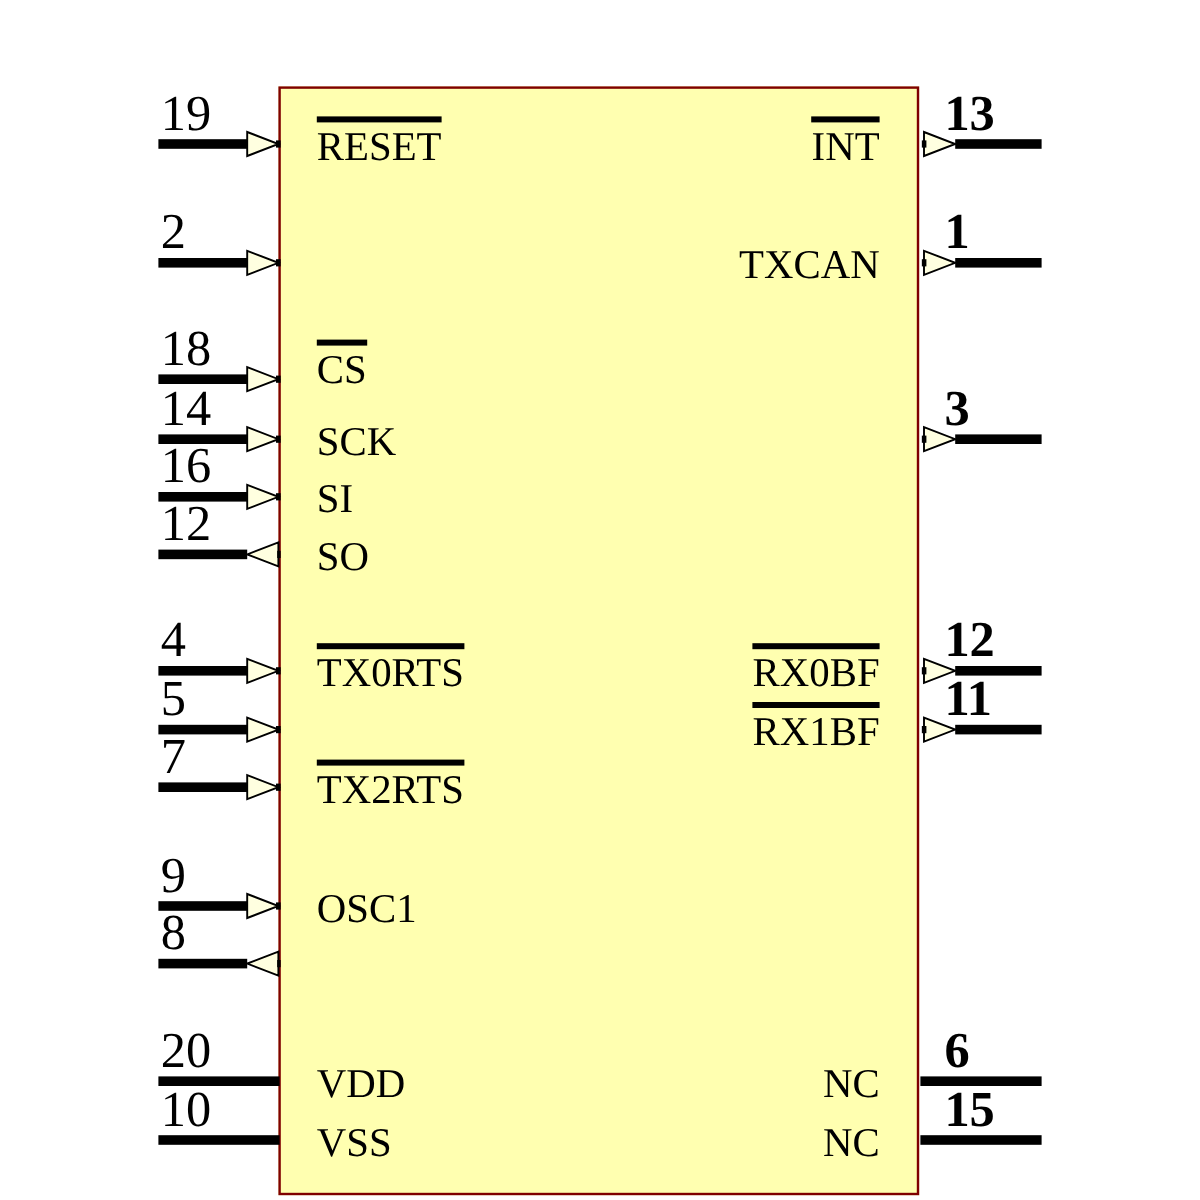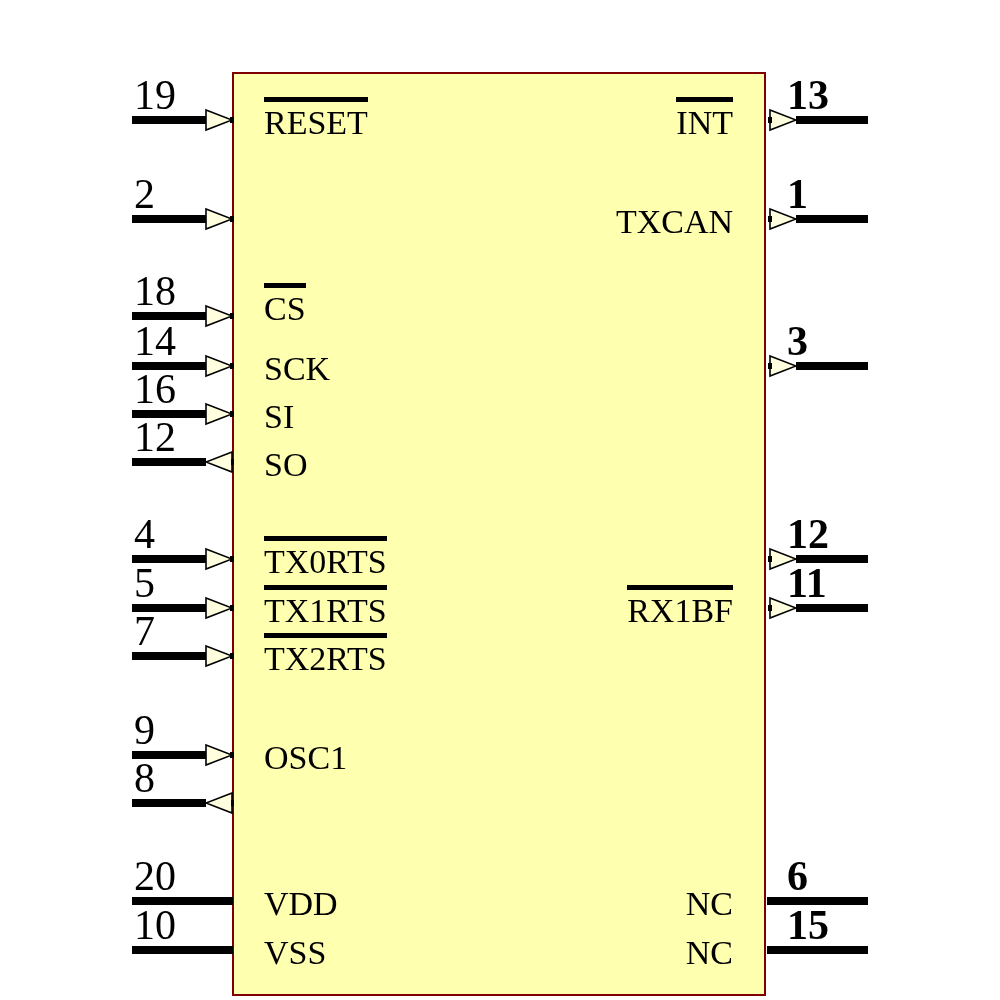--- a/index.html
+++ b/index.html
@@ -191,25 +191,25 @@
     <div class="num">15</div>
     <div class="pin-line line-plain"></div>
   </div>
 
   <div class="lbl lbl-left" style="top:106px"><span class="ob">RESET</span></div>
   <div class="lbl lbl-left" style="top:292px"><span class="ob">CS</span></div>
   <div class="lbl lbl-left" style="top:352px"><span>SCK</span></div>
   <div class="lbl lbl-left" style="top:400px"><span>SI</span></div>
   <div class="lbl lbl-left" style="top:448px"><span>SO</span></div>
   <div class="lbl lbl-left" style="top:545px"><span class="ob">TX0RTS</span></div>
-  <div class="lbl lbl-left" style="top:594px"><span class="ob">TX1RTS</span></div>
   <div class="lbl lbl-left" style="top:642px"><span class="ob">TX2RTS</span></div>
   <div class="lbl lbl-left" style="top:741px"><span>OSC1</span></div>
   <div class="lbl lbl-left" style="top:887px"><span>VDD</span></div>
   <div class="lbl lbl-left" style="top:936px"><span>VSS</span></div>
 
   <div class="lbl lbl-right" style="top:106px"><span class="ob">INT</span></div>
   <div class="lbl lbl-right" style="top:205px"><span>TXCAN</span></div>
+  <div class="lbl lbl-right" style="top:545px"><span class="ob">RX0BF</span></div>
   <div class="lbl lbl-right" style="top:594px"><span class="ob">RX1BF</span></div>
   <div class="lbl lbl-right" style="top:887px"><span>NC</span></div>
   <div class="lbl lbl-right" style="top:936px"><span>NC</span></div>
 
 </div>
 
 </body></html>

